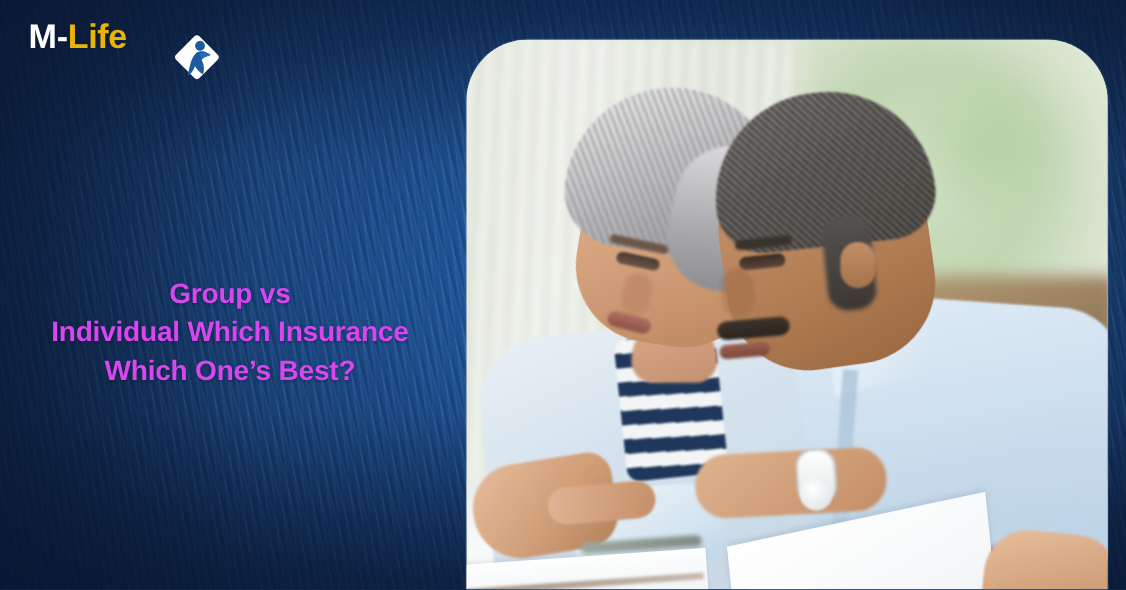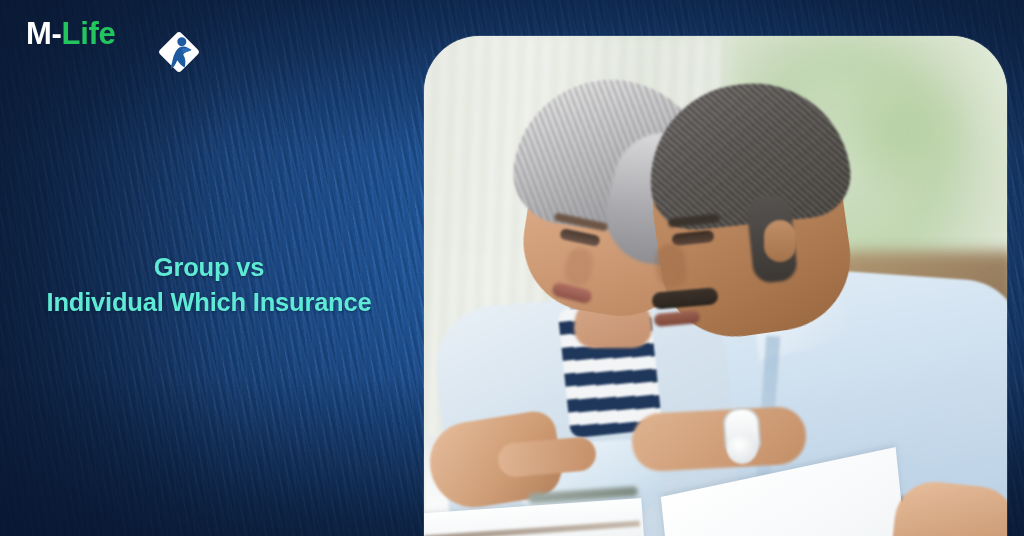--- a/index.html
+++ b/index.html
@@ -68,37 +68,37 @@
   .logo {
     position:absolute; left:26px; top:18px;
     width:170px; height:76px;
     z-index:6;
   }
   .logo-line1 {
     font-size:31px; font-weight:bold; line-height:32px;
     letter-spacing:-0.3px; white-space:nowrap;
   }
   .logo-m { color:#ffffff; }
-  .logo-life { color:#22c55e; }
+  .logo-life { color:#eab308; }
   .logo-line2 {
     font-size:31px; font-weight:bold; line-height:33px;
     color:#ffffff; letter-spacing:-0.2px; white-space:nowrap;
   }
   .logo-mark {
     position:absolute; left:128px; top:9px;
     width:50px; height:50px;
   }
 
   
   .headline {
     position:absolute;
     left:0; top:250px; width:418px;
     text-align:center;
     z-index:6;
-    color:#5eead4;
+    color:#d946ef;
     font-weight:bold;
     font-size:25.5px;
     line-height:35px;
     letter-spacing:-0.2px;
     text-shadow:0 1px 3px rgba(6,20,44,0.45);
   }
   .headline div { white-space:nowrap; }
 
   
   .photo-wrap {
@@ -389,20 +389,21 @@
         <circle cx="58" cy="30" r="9" fill="#1d5aa0"></circle>
         <path d="M52 41 C46 44, 40 52, 36 64 C33 72, 31 78, 30 82 C36 80, 41 74, 45 66 C48 72, 52 78, 58 82 C62 74, 62 64, 58 56 C62 52, 68 50, 74 50 C72 44, 64 39, 56 40 Z" fill="#1d5aa0"></path>
         <path d="M56 44 C62 42, 70 44, 76 48 C70 50, 63 51, 58 54 Z" fill="#2a6cb8"></path>
       </g>
     </svg>
   </div>
 
   <div class="headline">
     <div>Group vs</div>
     <div>Individual Which Insurance</div>
+    <div>Which One’s Best?</div>
   </div>
 
   <div class="photo-wrap">
     <div class="photo">
       <div class="ph-window"></div>
       <div class="ph-blinds"></div>
       <div class="ph-green"></div>
       <div class="ph-green2"></div>
       <div class="ph-chair"></div>
       <div class="ph-table"></div>

